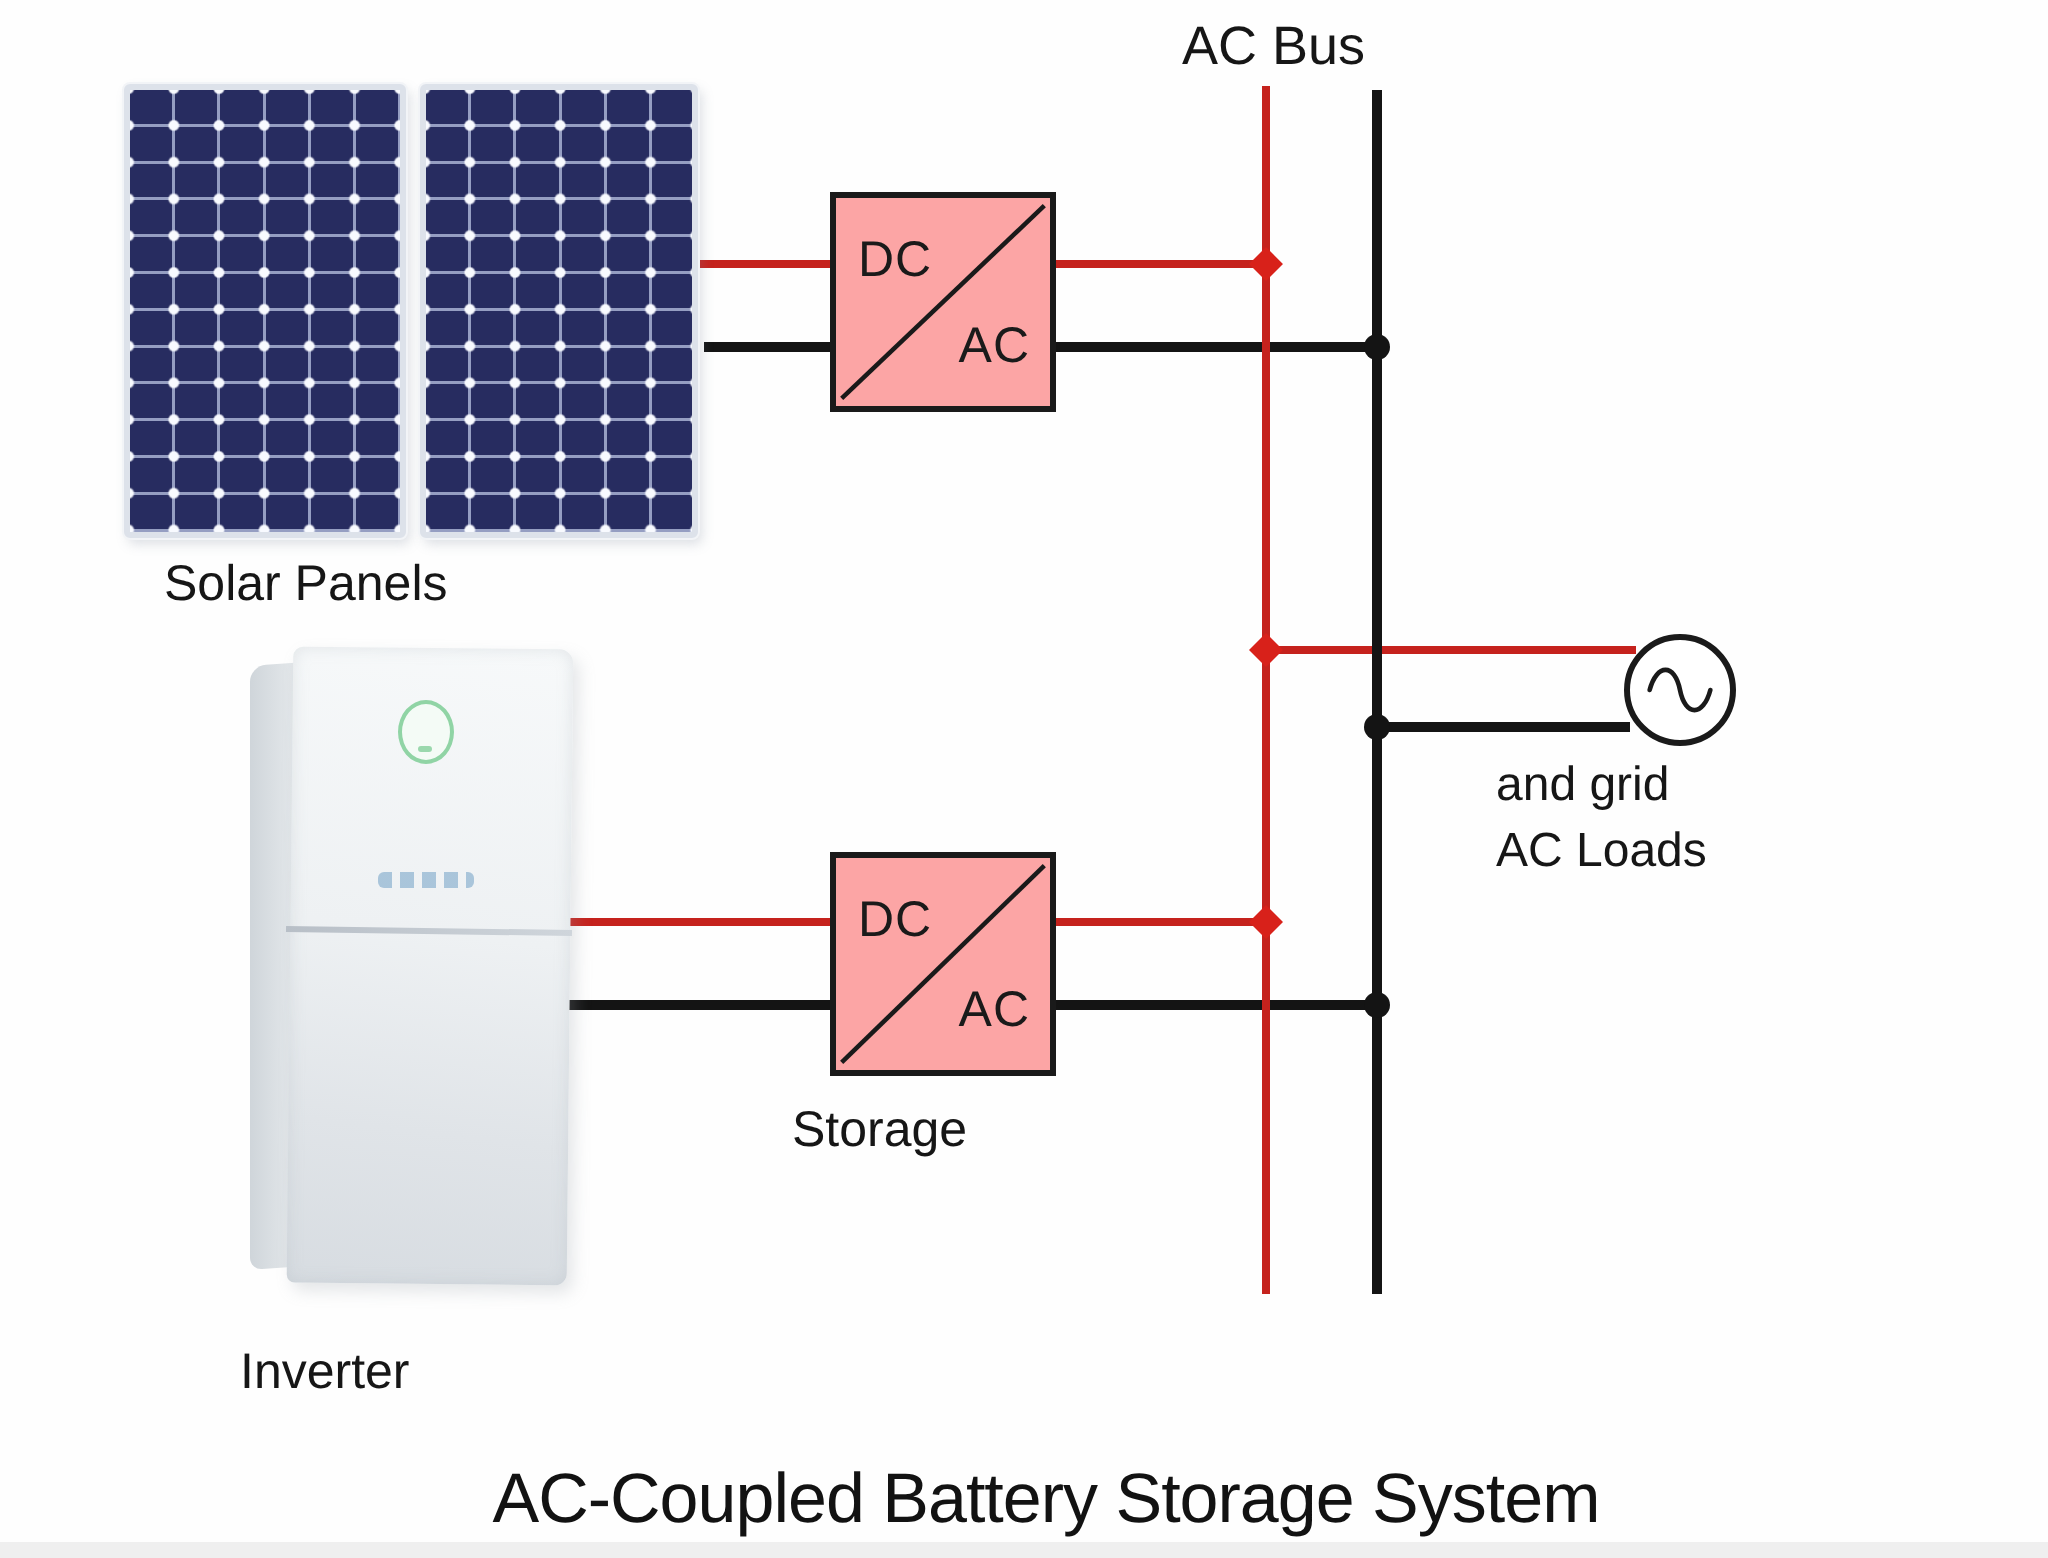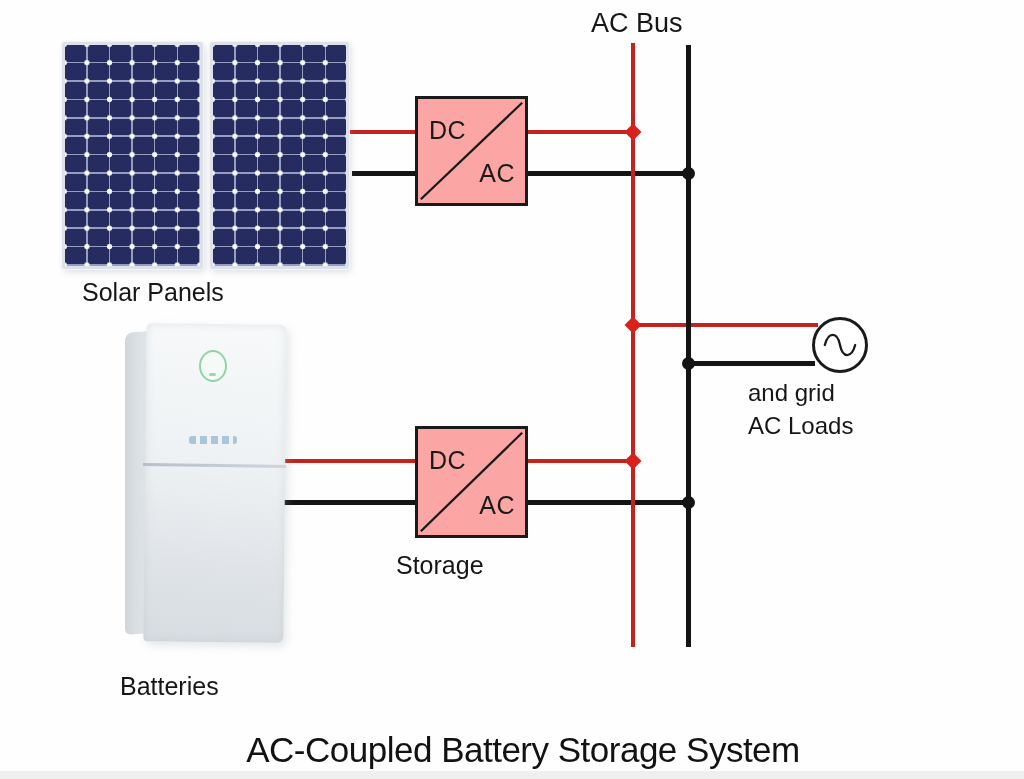--- a/index.html
+++ b/index.html
@@ -155,21 +155,21 @@
   </div>
 
   <div class="ac-source">
     <svg viewBox="0 0 56 56">
       <path d="M11 28 C 15 13, 25 13, 28 28 C 31 43, 41 43, 45 28"></path>
     </svg>
   </div>
 
   <div class="lbl lbl-acbus">AC Bus</div>
   <div class="lbl lbl-solar">Solar Panels</div>
-  <div class="lbl lbl-batteries">Batteries</div>
+  <div class="lbl lbl-batteries">Inverter</div>
   <div class="lbl lbl-inverter">Storage</div>
   <div class="lbl lbl-acloads">
     <div>and grid</div>
     <div>AC Loads</div>
   </div>
   <div class="title">AC-Coupled Battery Storage System</div>
   <div class="bottom-band"></div>
 
 </div>
 

